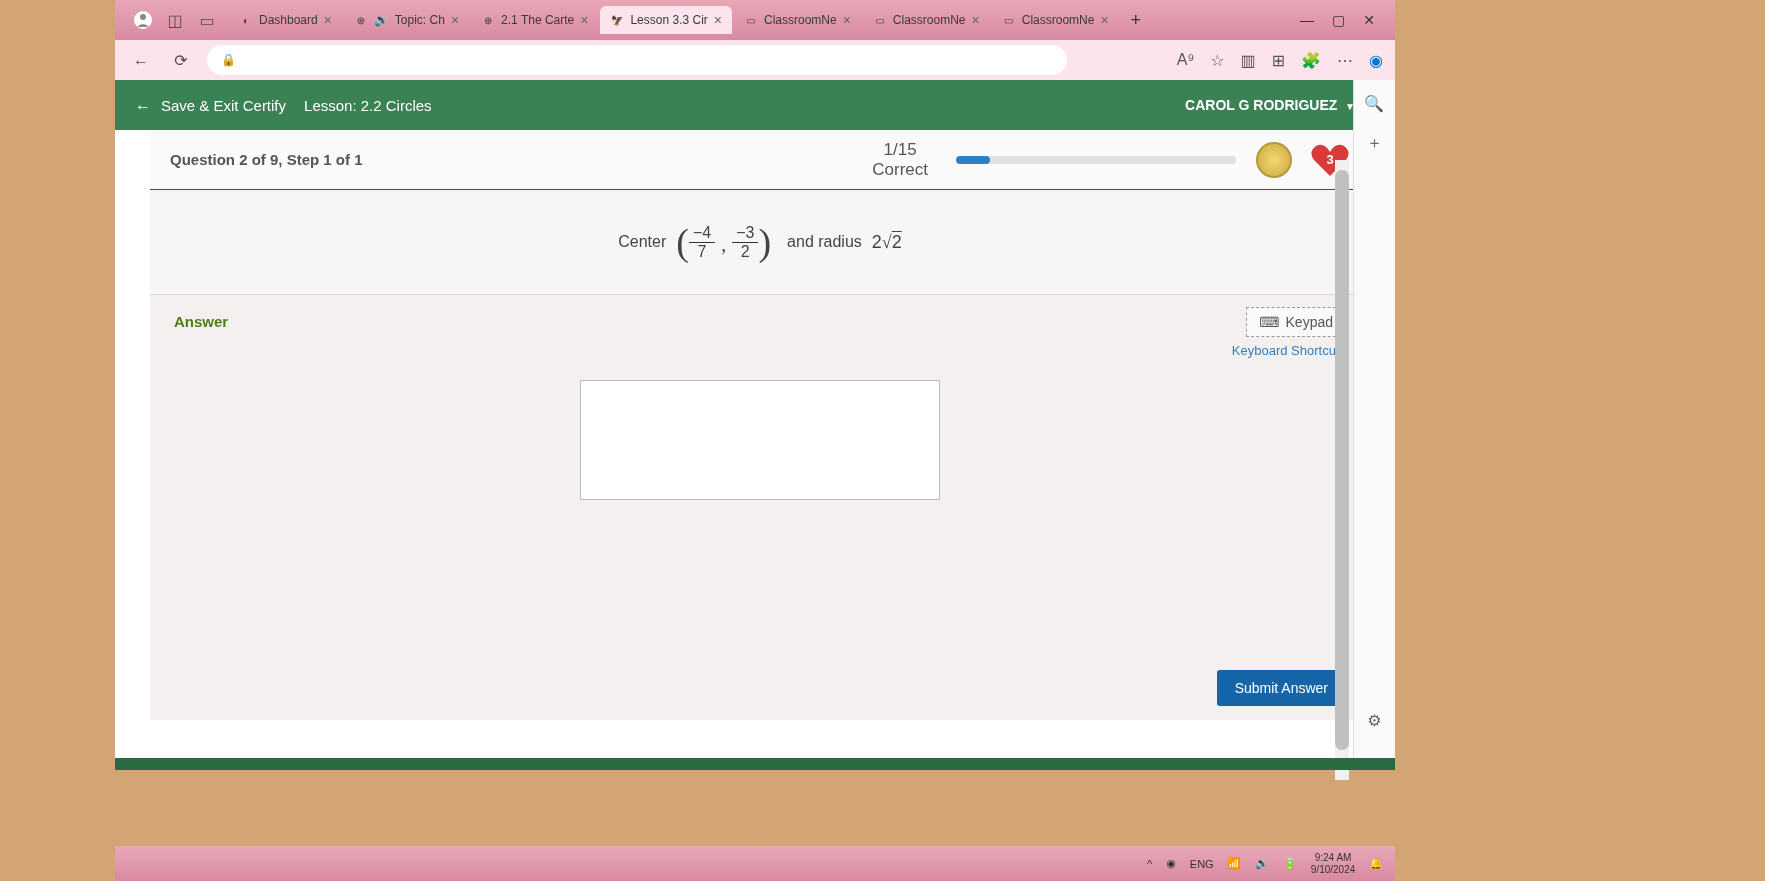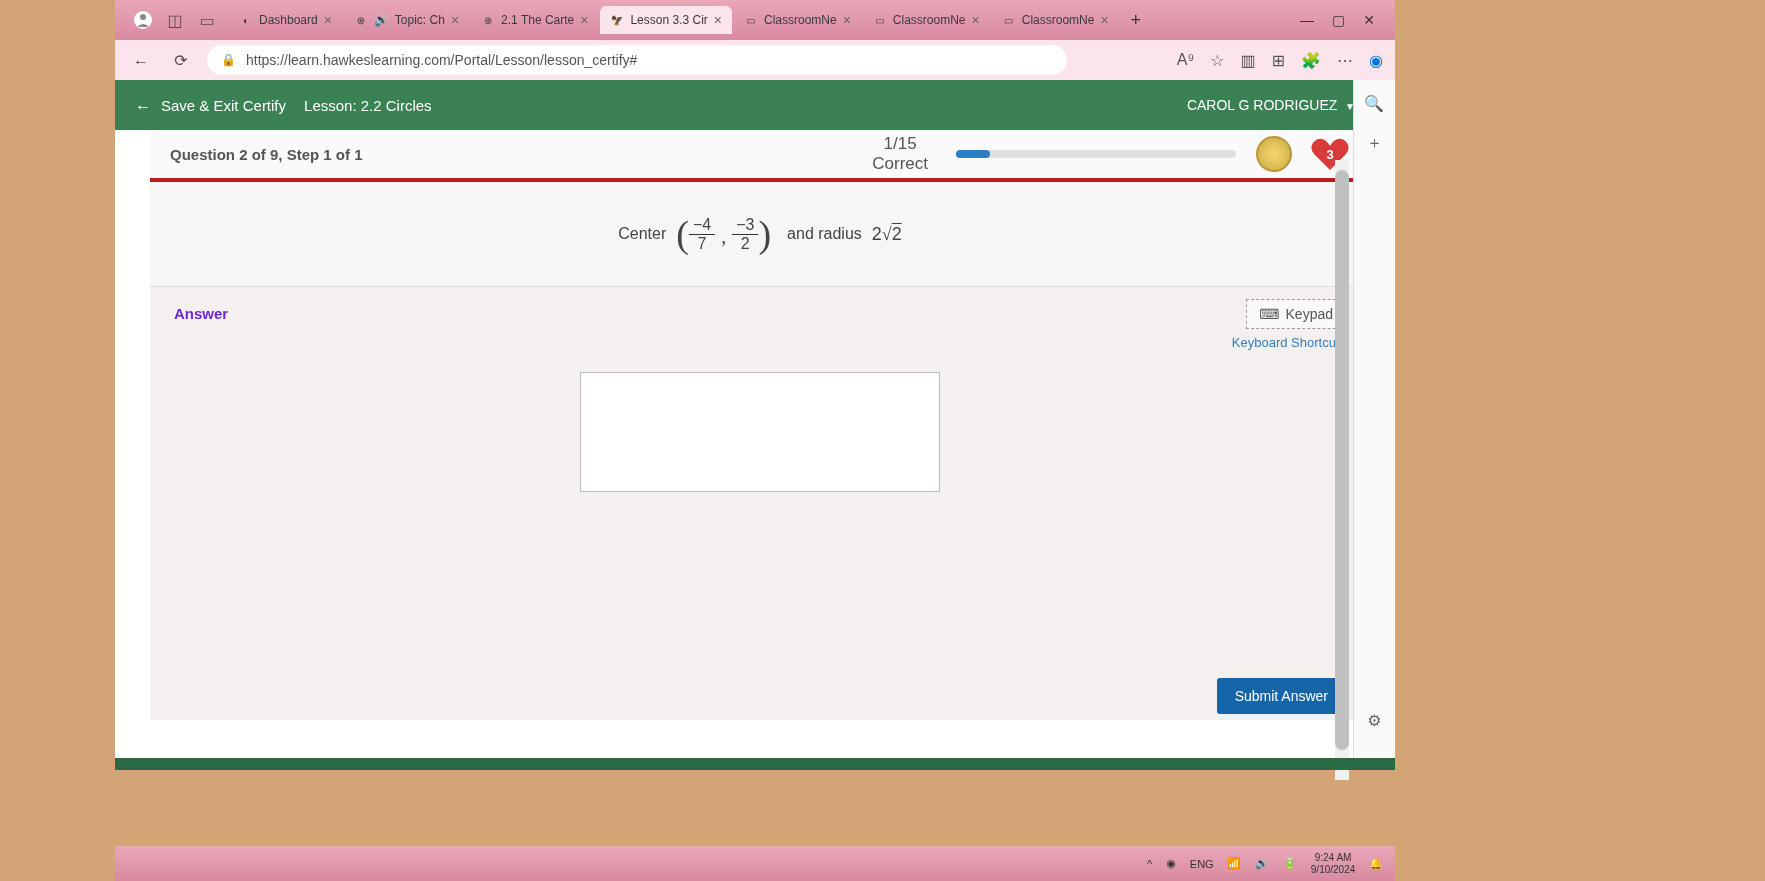--- a/index.html
+++ b/index.html
@@ -24,26 +24,26 @@
   .lock-icon { font-size: 12px; color: #666; }
   .url-text { font-size: 14px; color: #555; }
   .addr-right { margin-left: auto; display: flex; gap: 16px; align-items: center; color: #555; }
   .addr-right span { cursor: pointer; }
   
   .content-area { position: relative; height: calc(100% - 80px); background: #fff; }
   
   .green-bar { height: 50px; background: #3a8154; display: flex; align-items: center; padding: 0 20px; color: #fff; font-size: 15px; }
   .back-arrow { margin-right: 10px; font-size: 16px; }
   .lesson-title { margin-left: 18px; font-weight: 400; }
-  .user-name { margin-left: auto; margin-right: 20px; font-size: 14px; }
+  .user-name { margin-left: auto; margin-right: 20px; font-size: 14px; font-weight: bold; }
   .caret { font-size: 10px; }
   
   .main-panel { background: #f5f0f0; margin: 0 25px 0 35px; height: 590px; position: relative; }
   
-  .panel-header { height: 52px; display: flex; align-items: center; padding: 0 20px; border-bottom: 4px solid #b91c1c; background: #fafafa; }
+  .panel-header { height: 60px; display: flex; align-items: center; padding: 0 20px; border-bottom: 1px solid #b91c1c; background: #fafafa; }
   .question-label { font-size: 15px; color: #555; font-weight: 600; }
   .score-box { margin-left: auto; text-align: center; font-size: 17px; color: #555; padding-right: 18px; }
   .progress-wrap { width: 280px; height: 8px; background: #e0e0e0; border-radius: 4px; margin-left: 10px; }
   .progress-fill { width: 12%; height: 100%; background: #2d7fc1; border-radius: 4px; }
   .coin { width: 36px; height: 36px; border-radius: 50%; background: radial-gradient(#f5d76e, #c9a843); margin-left: 20px; border: 2px solid #b8963a; }
   .heart { width: 40px; height: 36px; margin-left: 18px; position: relative; display: flex; align-items: center; justify-content: center; }
   .heart svg { position: absolute; }
   .heart-count { position: relative; color: #fff; font-weight: bold; font-size: 13px; z-index: 2; }
   
   .question-body { padding: 20px 24px; background: #f8f5f5; }
@@ -53,27 +53,27 @@
   .paren { font-size: 38px; font-family: 'Times New Roman', serif; }
   .frac { display: inline-flex; flex-direction: column; align-items: center; font-family: 'Times New Roman', serif; font-size: 16px; line-height: 1.1; }
   .frac .num { border-bottom: 1px solid #333; padding: 0 4px; }
   .frac .den { padding: 0 4px; }
   .comma { font-size: 20px; padding: 0 6px 8px 6px; align-self: flex-end; font-family: 'Times New Roman', serif; }
   .radius-txt { font-size: 16px; margin-left: 6px; }
   .sqrt { font-family: 'Times New Roman', serif; font-size: 18px; }
   .sqrt-line { text-decoration: overline; }
   
   .answer-section { border-top: 1px solid #ddd; padding: 18px 24px; position: relative; }
-  .answer-label { font-size: 15px; font-weight: 600; color: #6d28d9; }
+  .answer-label { font-size: 15px; font-weight: 600; color: #4d7c0f; }
   .answer-tools { position: absolute; right: 24px; top: 12px; text-align: right; }
   .keypad-btn { display: inline-flex; align-items: center; gap: 6px; border: 1px dashed #999; padding: 6px 12px; font-size: 14px; color: #555; background: #fafafa; cursor: pointer; }
   .kbd-shortcuts { font-size: 13px; color: #2d7fc1; margin-top: 6px; cursor: pointer; }
   .answer-input { width: 360px; height: 120px; border: 1px solid #bbb; margin: 50px auto 0; display: block; background: #fff; }
   
-  .submit-bar { position: absolute; bottom: 6px; right: 24px; }
+  .submit-bar { position: absolute; bottom: 14px; right: 24px; }
   .submit-btn { background: #1565a8; color: #fff; border: none; padding: 10px 18px; font-size: 14px; border-radius: 3px; cursor: pointer; }
   
   .right-sidebar { position: absolute; right: 0; top: 0; width: 42px; height: 100%; background: #fafafa; border-left: 1px solid #ddd; display: flex; flex-direction: column; align-items: center; padding-top: 14px; gap: 20px; color: #666; }
   .right-sidebar span { cursor: pointer; font-size: 16px; }
   .settings-bottom { position: absolute; bottom: 40px; }
   
   .green-footer { position: absolute; bottom: 0; left: 0; right: 0; height: 12px; background: #2a6a42; }
   
   .scrollbar { position: absolute; right: 46px; top: 80px; width: 14px; height: 620px; background: #f0f0f0; }
   .scroll-thumb { width: 100%; height: 580px; background: #c0c0c0; border-radius: 7px; margin-top: 10px; }
@@ -141,21 +141,20 @@
       <span>▢</span>
       <span>✕</span>
     </div>
   </div>
 
   <div class="addr-bar">
     <span class="nav-btn">←</span>
     <span class="nav-btn">⟳</span>
     <div class="url-box">
       <span class="lock-icon">🔒</span>
-      <span class="url-text">https://learn.hawkeslearning.com/Portal/Lesson/lesson_certify#</span>
     </div>
     <div class="addr-right">
       <span>A⁹</span>
       <span>☆</span>
       <span>▥</span>
       <span>⊞</span>
       <span>🧩</span>
       <span>⋯</span>
       <span style="color:#0078d4">◉</span>
     </div>

